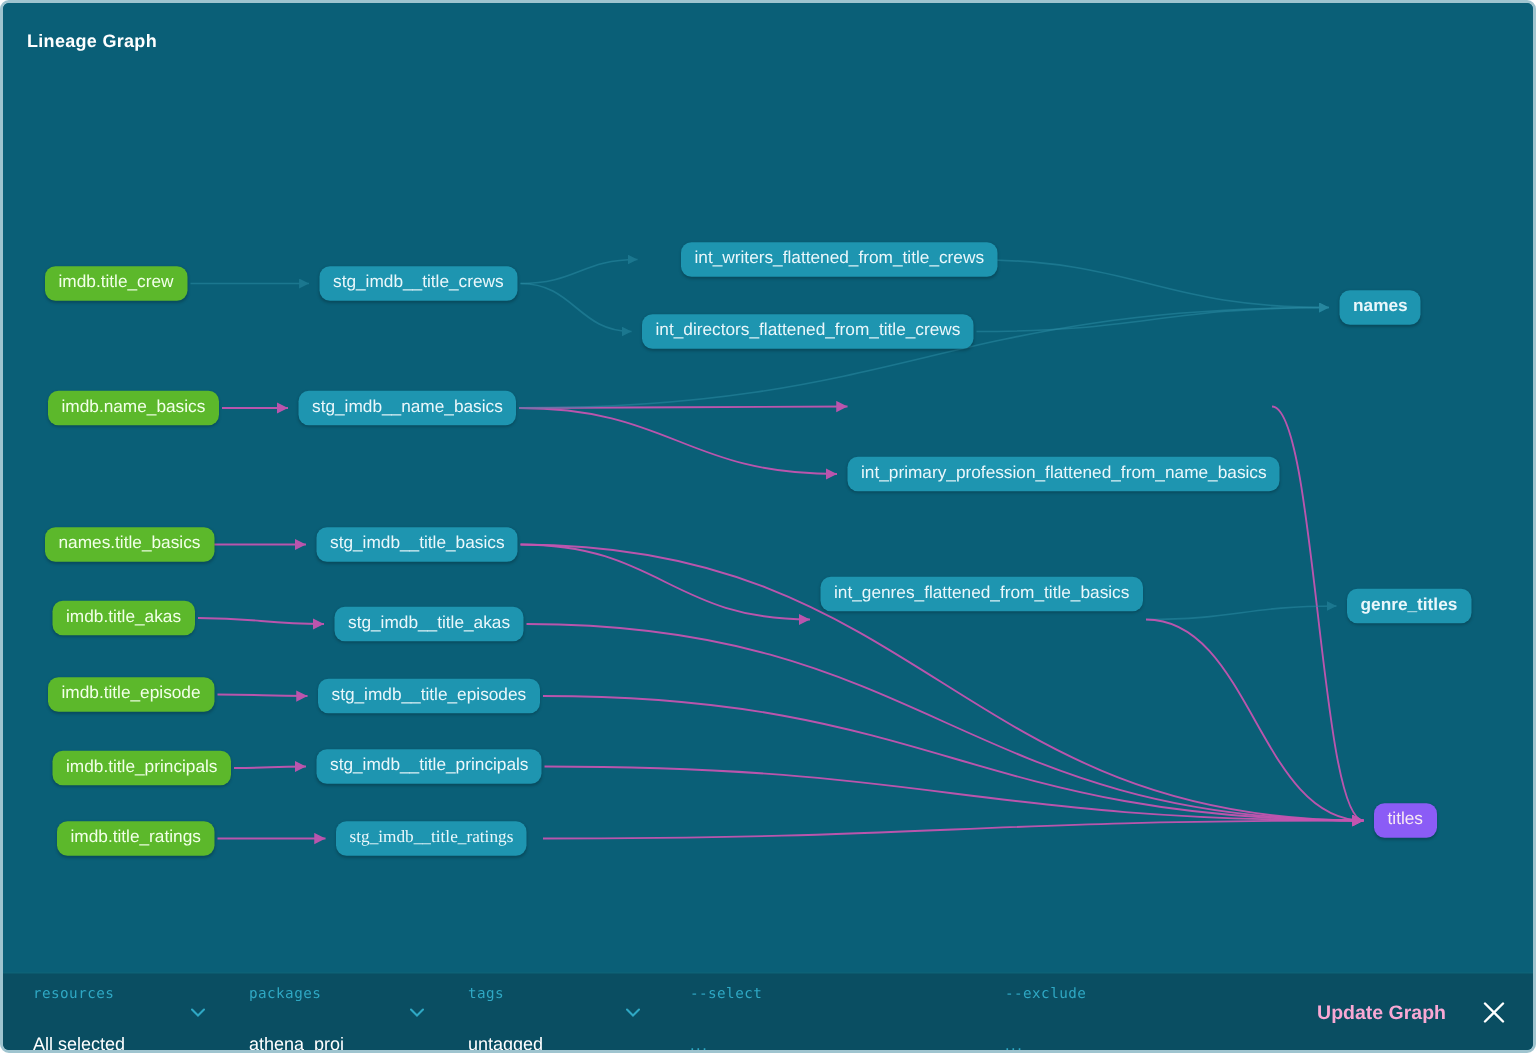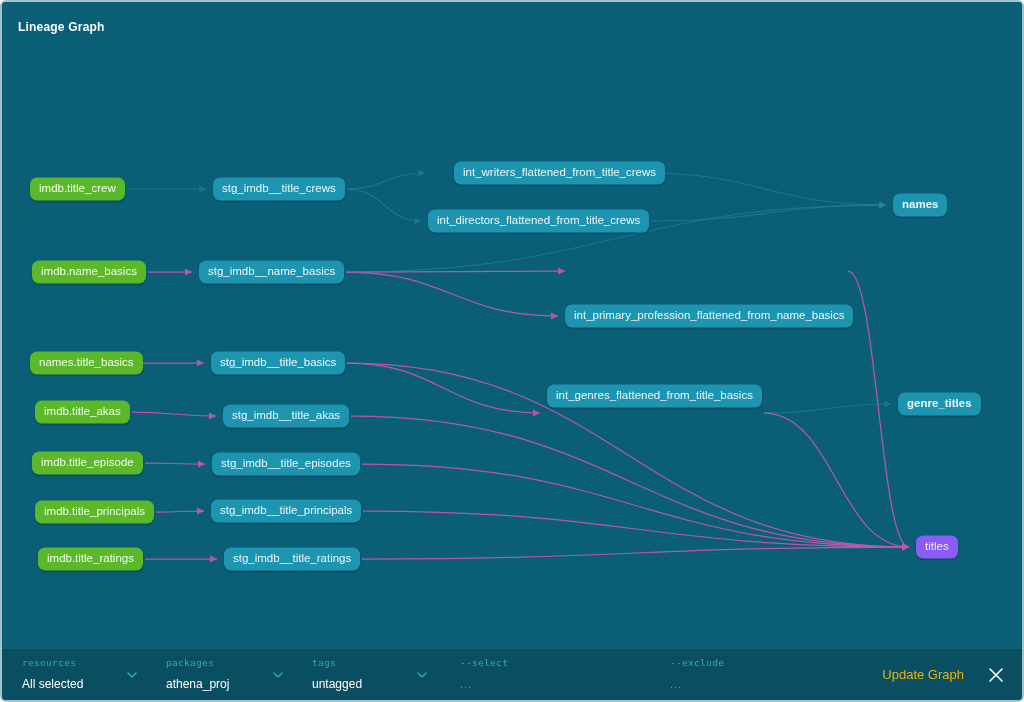--- a/index.html
+++ b/index.html
@@ -81,43 +81,44 @@
   }
   .ctrl {
     position: absolute;
     top: 8px;
   }
   .ctrl-label {
     font-family: "DejaVu Sans Mono", monospace;
     font-size: 9.5px;
     color: #2fa8c4;
     letter-spacing: .3px;
-    margin-bottom: 6px;
+    margin-bottom: 19px;
   }
   .ctrl-value {
     font-size: 12px;
     color: #ffffff;
     display: inline-block;
     text-align: right;
   }
   .ctrl-value.dim { color: #2fa8c4; letter-spacing: 1px; font-size: 11px; }
   .chev {
     position: absolute;
     top: 20px;
     width: 11px; height: 11px;
     cursor: pointer;
   }
   .chev svg { display: block; }
   #update-graph-button {
     position: absolute;
     right: 62px; top: 18px;
     font-size: 13px;
-    color: #eab308;
+    color: #f9a8d4;
     cursor: pointer;
     user-select: none;
+    font-weight: bold;
   }
   #close-button {
     position: absolute;
     right: 20px; top: 16px;
     width: 20px; height: 20px;
     cursor: pointer;
   }
 </style>
 </head>
 <body>
@@ -169,21 +170,21 @@
         <div class="node source" style="left: 33px; top: 410px;">imdb.title_akas</div>
         <div class="node source" style="left: 30px; top: 461px;">imdb.title_episode</div>
         <div class="node source" style="left: 33px; top: 510px;">imdb.title_principals</div>
         <div class="node source" style="left: 36px; top: 557px;">imdb.title_ratings</div>
         <div class="node staging" style="left: 211px; top: 187px; text-align: right;">stg_imdb__title_crews</div>
         <div class="node staging" style="left: 197px; top: 270px;">stg_imdb__name_basics</div>
         <div class="node staging" style="left: 209px; top: 361px;">stg_imdb__title_basics</div>
         <div class="node staging" style="left: 221px; top: 414px;">stg_imdb__title_akas</div>
         <div class="node staging" style="left: 210px; top: 462px;">stg_imdb__title_episodes</div>
         <div class="node staging" style="left: 209px; top: 509px;">stg_imdb__title_principals</div>
-        <div class="node staging" style="left: 222px; top: 557px;">stg_imdb__title_ratings</div>
+        <div class="node staging" style="left: 222px; top: 557px; font-family: Liberation Serif, serif;">stg_imdb__title_ratings</div>
         <div class="node inter" style="left: 452px; top: 171px;">int_writers_flattened_from_title_crews</div>
         <div class="node inter" style="left: 426px; top: 219px;">int_directors_flattened_from_title_crews</div>
         <div class="node inter" style="left: 563px; top: 314px;">int_primary_profession_flattened_from_name_basics</div>
         <div class="node inter" style="left: 545px; top: 394px;">int_genres_flattened_from_title_basics</div>
         <div class="node mart" style="left: 891px; top: 203px;">names</div>
         <div class="node mart" style="left: 896px; top: 402px;">genre_titles</div>
         <div class="node final" style="left: 914px; top: 545px;">titles</div>
       </div>
   </div>
 

